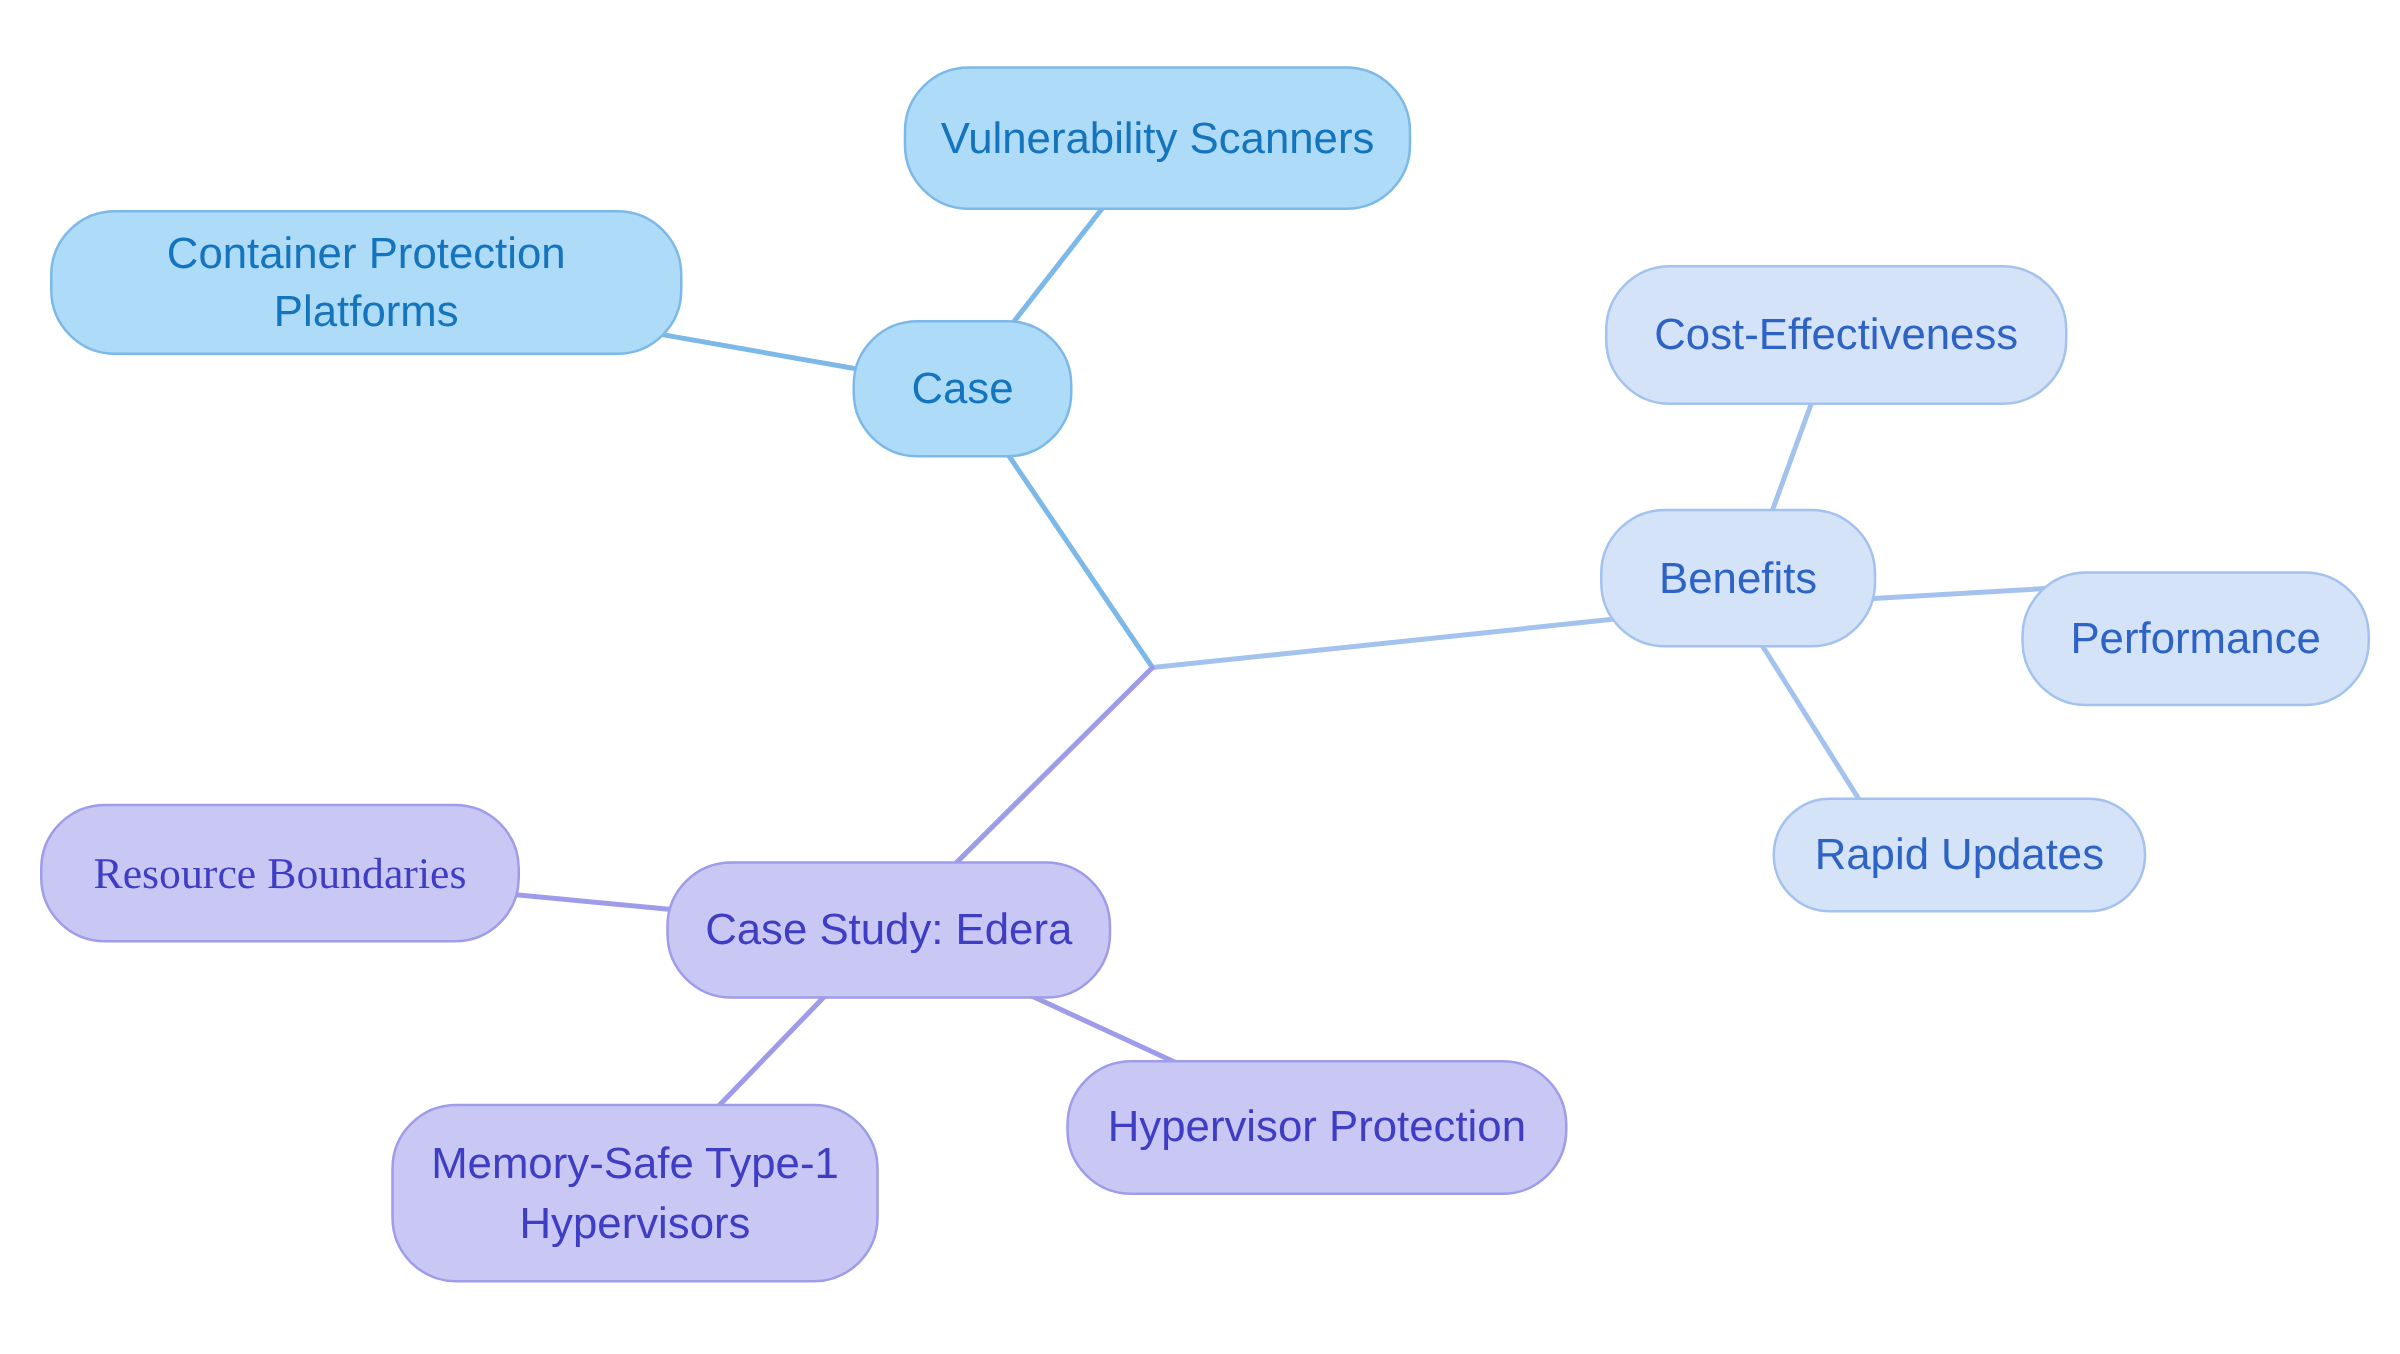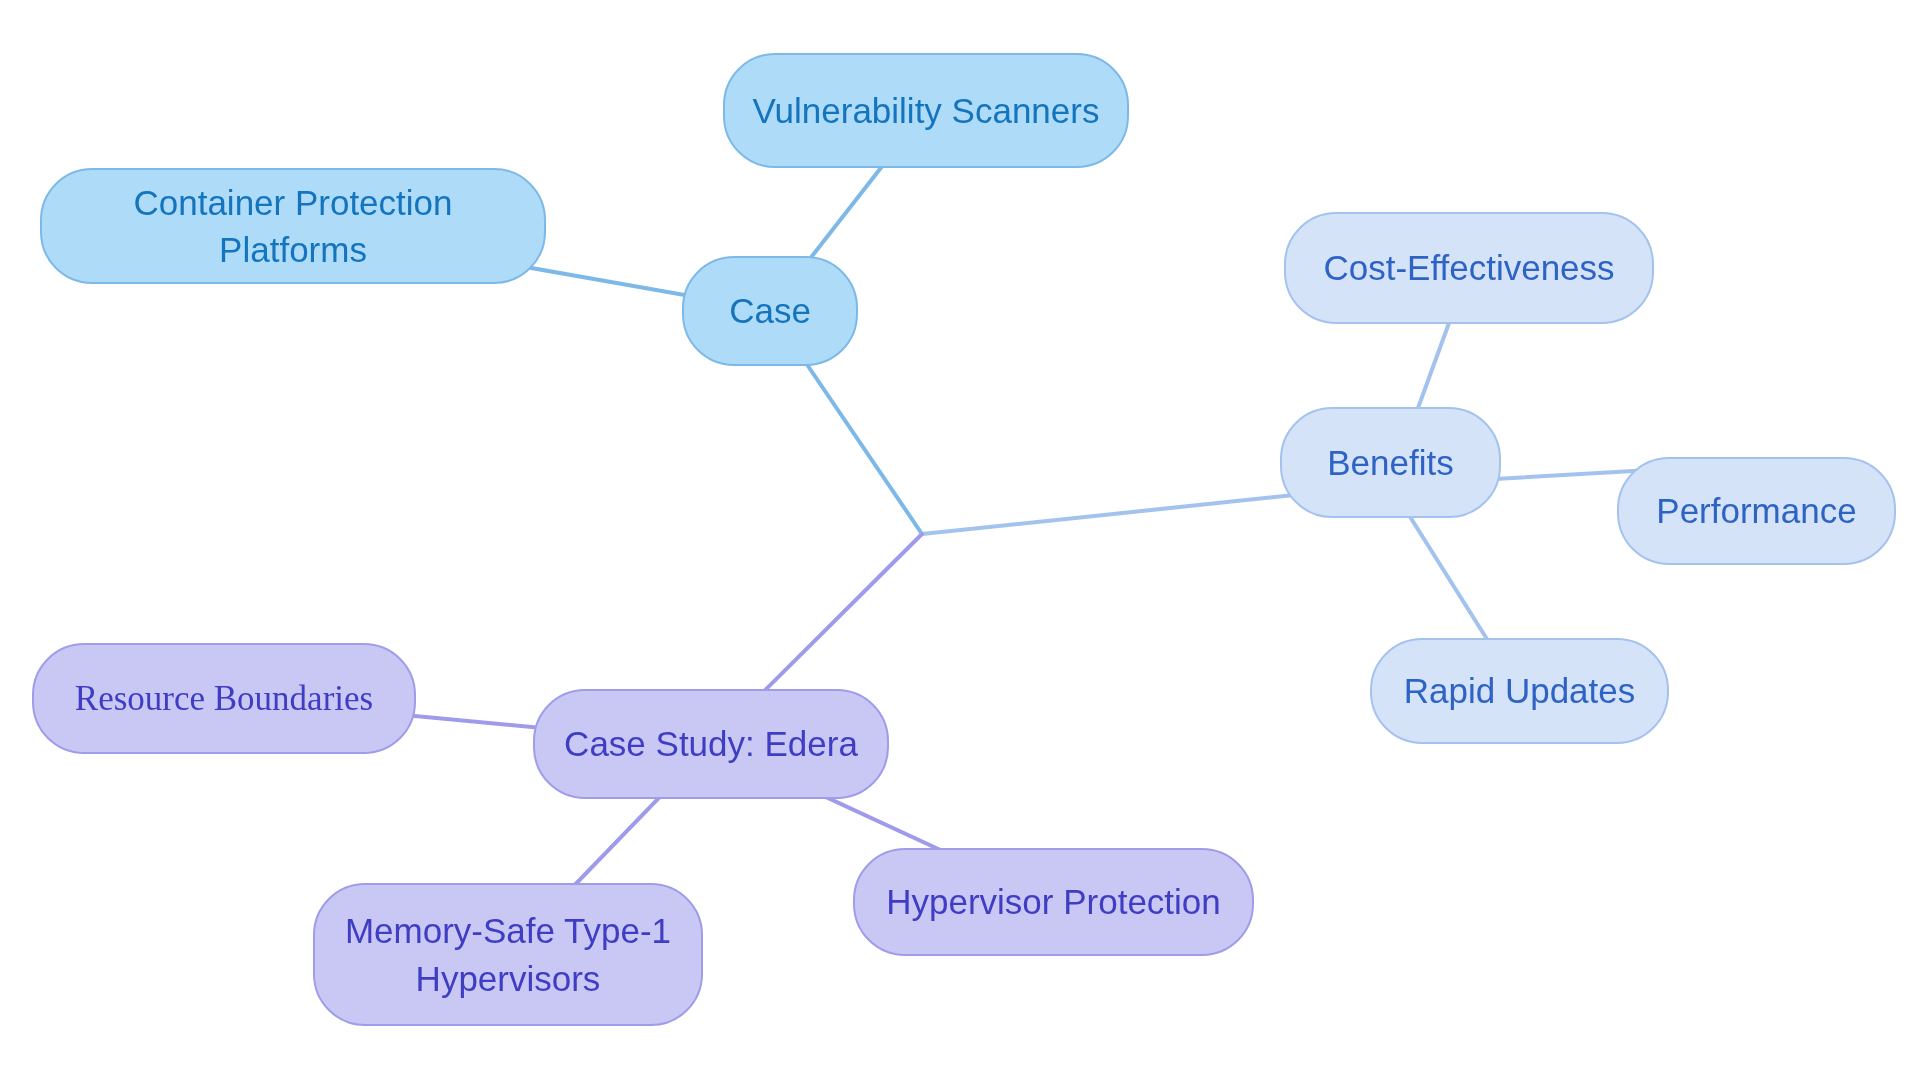--- a/index.html
+++ b/index.html
@@ -91,21 +91,21 @@
   <div style="--fill: #d5e3f8; --border: #a3c2ee; --text: #2e63c6;">
     <div class="node" style="left:1280px; top:407px; width:221px; height:111px;">
       <span class="label">Benefits</span>
     </div>
     <div class="node" style="left:1284px; top:212px; width:370px; height:112px;">
       <span class="label">Cost-Effectiveness</span>
     </div>
     <div class="node" style="left:1617px; top:410px; width:279px; height:108px;margin-top:47px;">
       <span class="label">Performance</span>
     </div>
-    <div class="node" style="left:1370px; top:638px; width:299px; height:106px;">
+    <div class="node" style="left:1418px; top:638px; width:299px; height:92px;">
       <span class="label">Rapid Updates</span>
     </div>
   </div>
 
   <div style="--fill: #c9c8f5; --border: #9f9ce9; --text: #3f3dc3;">
     <div class="node" style="left:533px; top:689px; width:356px; height:110px;">
       <span class="label">Case Study: Edera</span>
     </div>
     <div class="node" style="left:32px; top:643px; width:384px; height:111px;font-family:Liberation Serif, serif;">
       <span class="label">Resource Boundaries</span>

